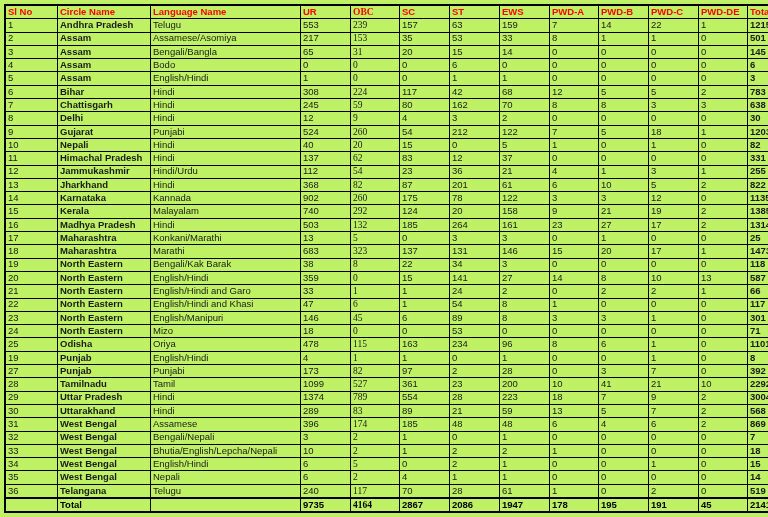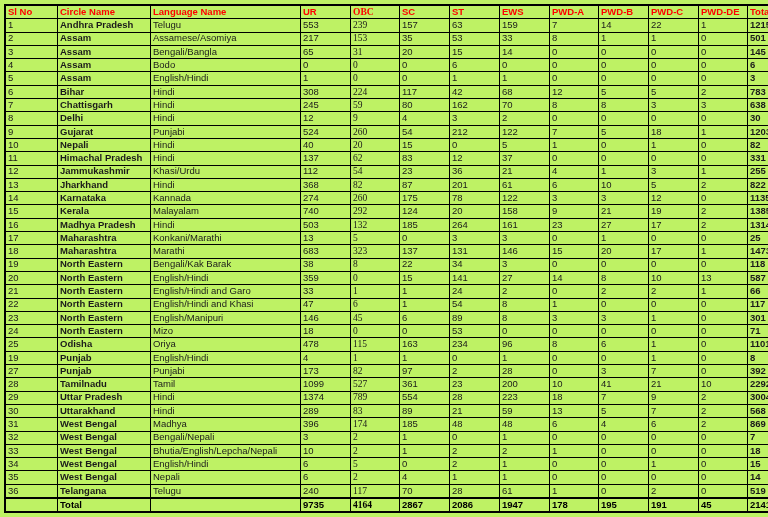--- a/index.html
+++ b/index.html
@@ -246,21 +246,21 @@
           <td>37</td>
           <td>0</td>
           <td>0</td>
           <td>0</td>
           <td>0</td>
           <td class="total-col">331</td>
         </tr>
         <tr>
           <td>12</td>
           <td>Jammukashmir</td>
-          <td>Khasi/Urdu</td>
+          <td>Hindi/Urdu</td>
           <td>112</td>
           <td>54</td>
           <td>23</td>
           <td>36</td>
           <td>21</td>
           <td>4</td>
           <td>1</td>
           <td>3</td>
           <td>1</td>
           <td class="total-col">255</td>
@@ -277,21 +277,21 @@
           <td>6</td>
           <td>10</td>
           <td>5</td>
           <td>2</td>
           <td class="total-col">822</td>
         </tr>
         <tr>
           <td>14</td>
           <td>Karnataka</td>
           <td>Kannada</td>
-          <td>274</td>
+          <td>902</td>
           <td>260</td>
           <td>175</td>
           <td>78</td>
           <td>122</td>
           <td>3</td>
           <td>3</td>
           <td>12</td>
           <td>0</td>
           <td class="total-col">1135</td>
         </tr>
@@ -531,21 +531,21 @@
           <td>59</td>
           <td>13</td>
           <td>5</td>
           <td>7</td>
           <td>2</td>
           <td class="total-col">568</td>
         </tr>
         <tr>
           <td>31</td>
           <td>West Bengal</td>
-          <td>Madhya</td>
+          <td>Assamese</td>
           <td>396</td>
           <td>174</td>
           <td>185</td>
           <td>48</td>
           <td>48</td>
           <td>6</td>
           <td>4</td>
           <td>6</td>
           <td>2</td>
           <td class="total-col">869</td>

